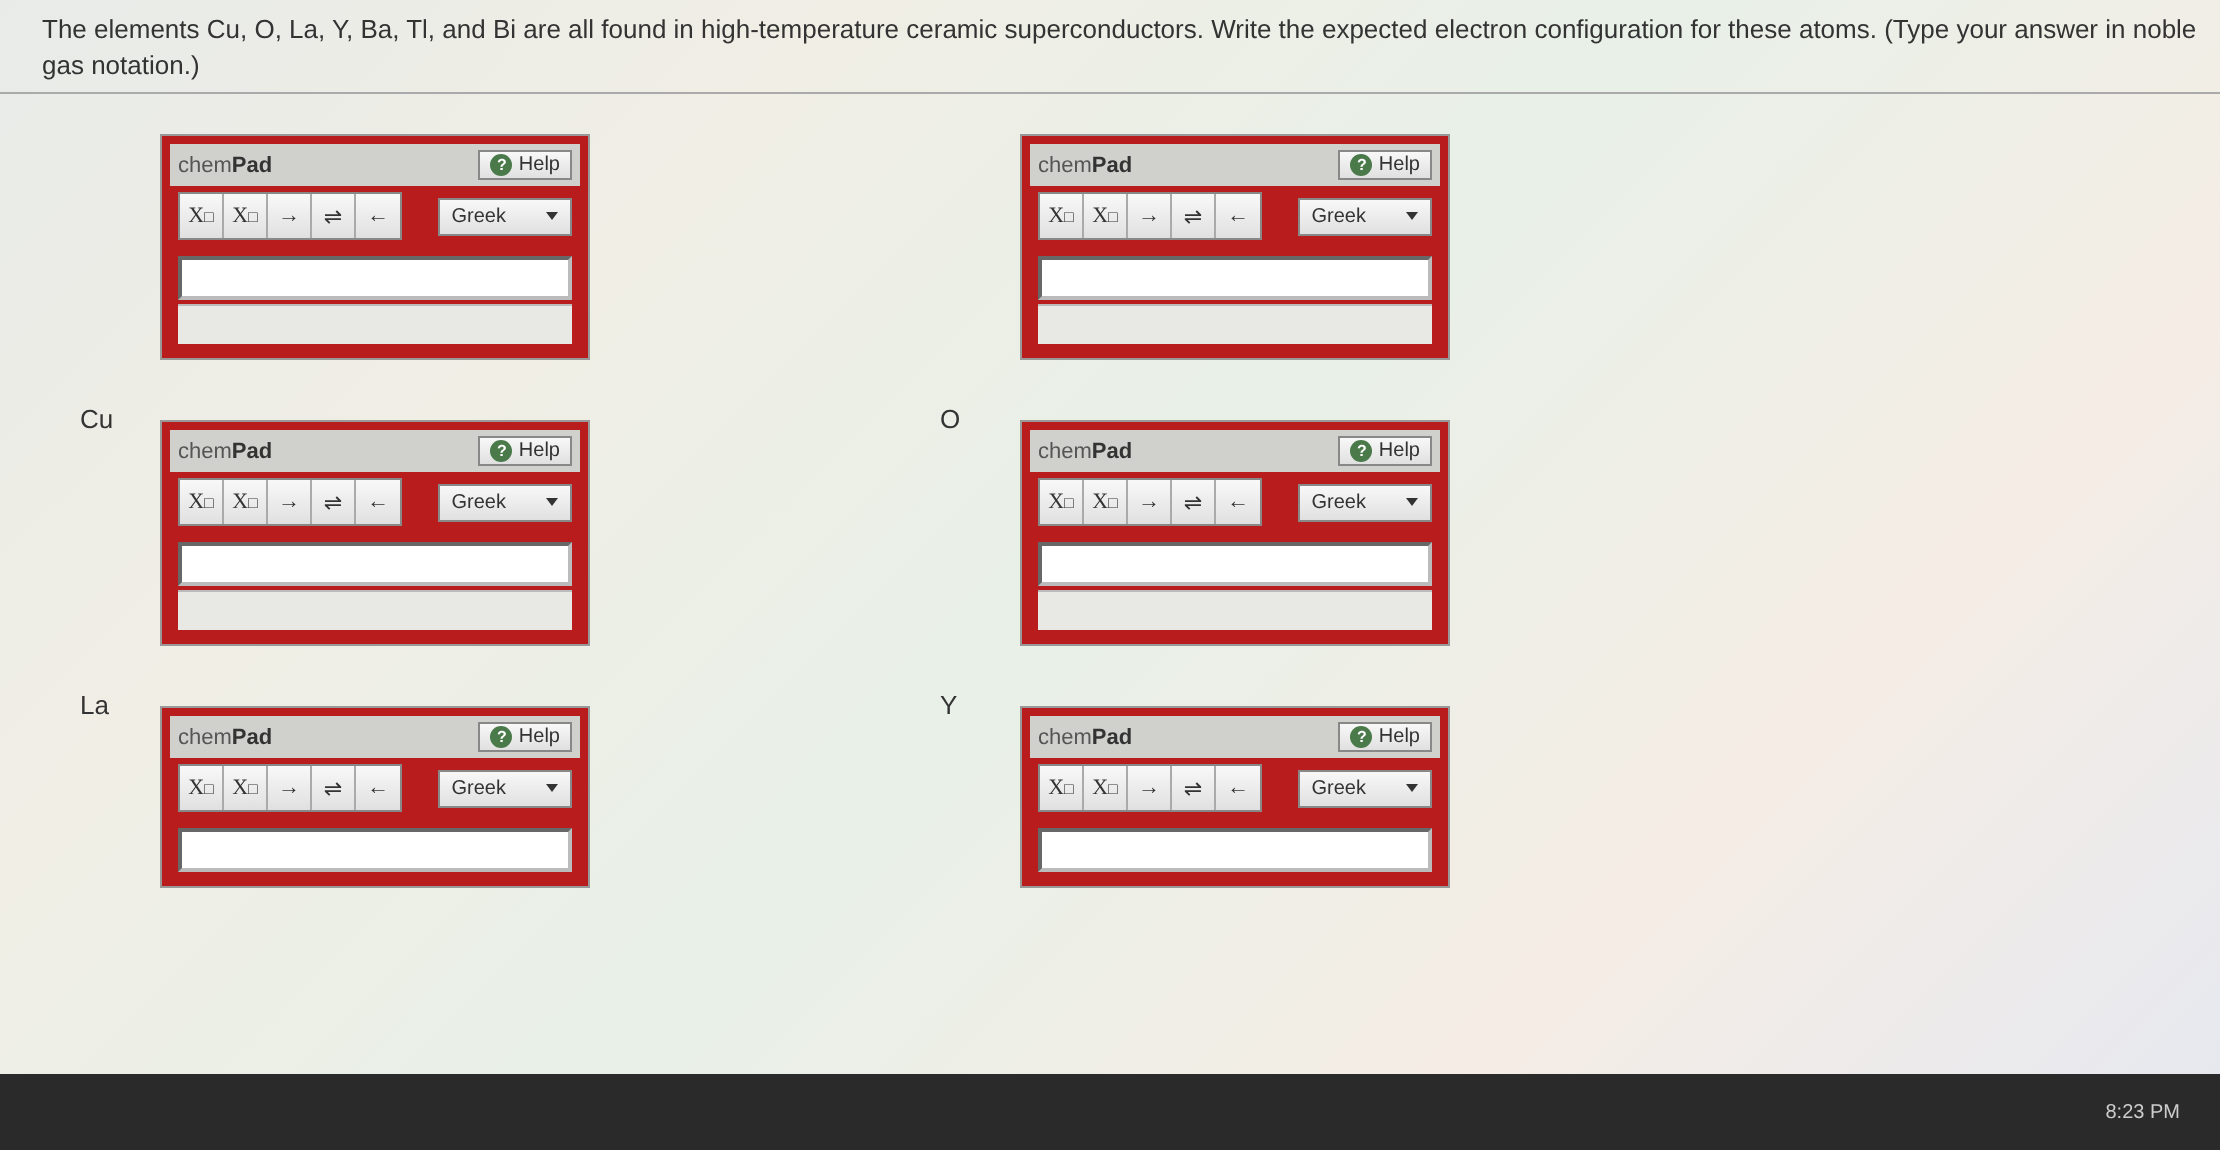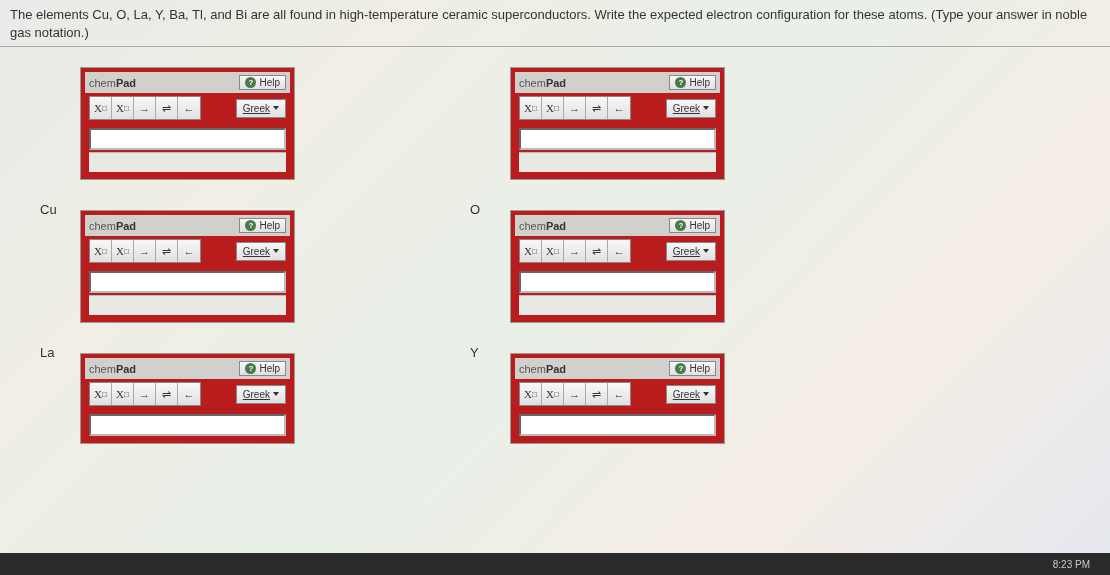--- a/index.html
+++ b/index.html
@@ -5,21 +5,21 @@
     * { box-sizing: border-box; margin: 0; padding: 0; }
     body {
       font-family: Arial, sans-serif;
       background: linear-gradient(135deg, #e8ebe8 0%, #f0eee5 25%, #e8f0e8 50%, #f5ede5 75%, #e5e8f0 100%);
       width: 1110px;
       height: 575px;
       overflow: hidden;
       position: relative;
     }
     .question-text {
-      padding: 6px 10px 4px 10px;
+      padding: 6px 10px 4px 21px;
       font-size: 13px;
       color: #333;
       line-height: 1.4;
     }
     .question-border {
       border-bottom: 1px solid #aaa;
       margin-bottom: 20px;
     }
     .pads-container {
       padding-left: 80px;
@@ -107,23 +107,22 @@
     .tool-btn:last-child { border-right: none; }
     .greek-btn {
       border: 1px solid #888;
       background: linear-gradient(#f8f8f8, #e0e0e0);
       padding: 3px 6px;
       font-size: 10px;
       color: #333;
       cursor: pointer;
       display: flex;
       align-items: center;
-      gap: 3px;
+      gap: 20px;
       margin-left: auto;
-      text-decoration: underline;
     }
     .caret-down {
       width: 0; height: 0;
       border-left: 3px solid transparent;
       border-right: 3px solid transparent;
       border-top: 4px solid #333;
     }
     .input-area {
       padding: 5px 4px 3px 4px;
     }
@@ -142,21 +141,21 @@
       margin-top: 2px;
     }
     .sub { font-size: 8px; vertical-align: sub; }
     .sup { font-size: 8px; vertical-align: super; }
     .row3 .chempad { height: auto; }
     .taskbar {
       position: absolute;
       bottom: 0;
       left: 0;
       right: 0;
-      height: 22px;
+      height: 38px;
       background: #2a2a2a;
       color: #ccc;
       font-size: 10px;
       display: flex;
       justify-content: flex-end;
       align-items: center;
       padding-right: 20px;
     }
   </style>
 </head>

